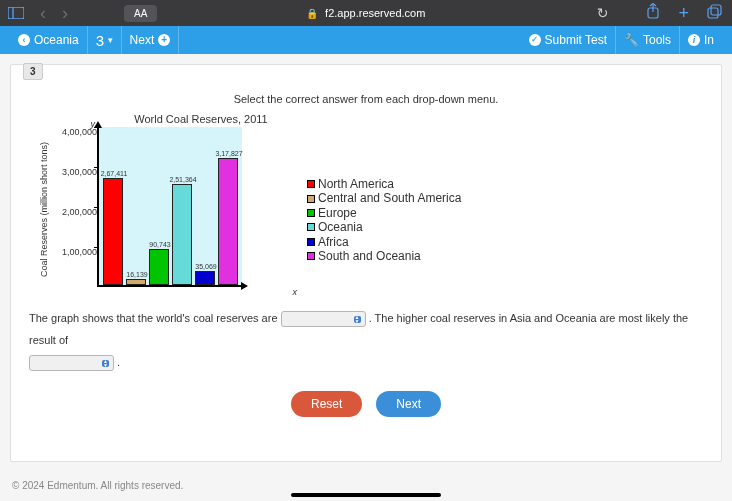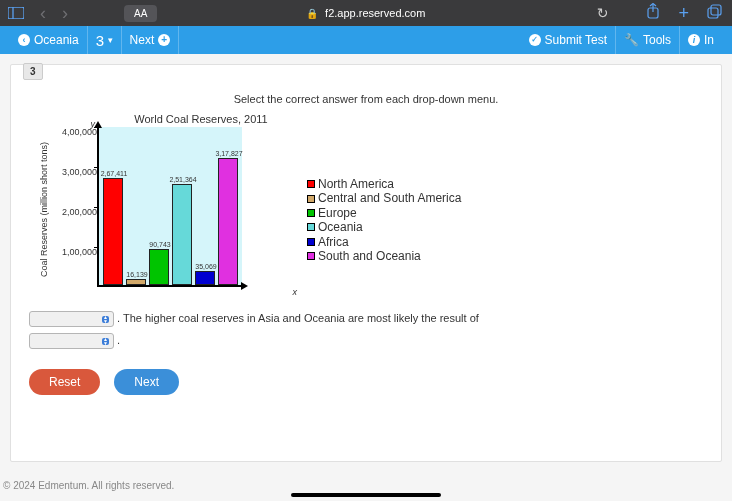--- a/index.html
+++ b/index.html
@@ -157,39 +157,39 @@
   .dropdown .dd-arrows{
     position:absolute;
     right:5px; top:3px;
     font-size:5px;
     color:#fff;
     z-index:2;
     line-height:0.8;
   }
   .buttons-row{
     display:flex;
-    justify-content:flex-start;
+    justify-content:center;
     gap:14px;
     margin-top:18px;
   }
   .pill-btn{
     border:none;
     color:#fff;
     font-size:12px;
     padding:6px 20px;
     border-radius:14px;
     cursor:pointer;
   }
   .btn-reset{ background:#d9583c; }
   .btn-next{ background:#3b8fd9; }
 
   .footer{
     font-size:10px;
     color:#888;
-    margin:18px 0 0 3px;
+    margin:18px 0 0 12px;
   }
   .home-bar{
     position:absolute;
     bottom:4px;
     left:50%;
     transform:translateX(-50%);
     width:150px;
     height:4px;
     background:#000;
     border-radius:3px;
@@ -340,20 +340,21 @@
             <div class="legend-row">
               <span class="swatch" style="background: rgb(224, 48, 224);"></span>
               <span>South and Oceania</span>
             </div>
           </div>
       </div>
     </div>
   </div>
 
   <div class="question-text">
+    <span>The graph shows that the world's coal reserves are </span>
     <span class="dropdown"><span class="dd-arrows">▲<br>▼</span></span>
     <span> . The higher coal reserves in Asia and Oceania are most likely the result of</span>
     <br>
     <span class="dropdown"><span class="dd-arrows">▲<br>▼</span></span>
     <span> .</span>
   </div>
 
   <div class="buttons-row">
     <button class="pill-btn btn-reset">Reset</button>
     <button class="pill-btn btn-next">Next</button>

